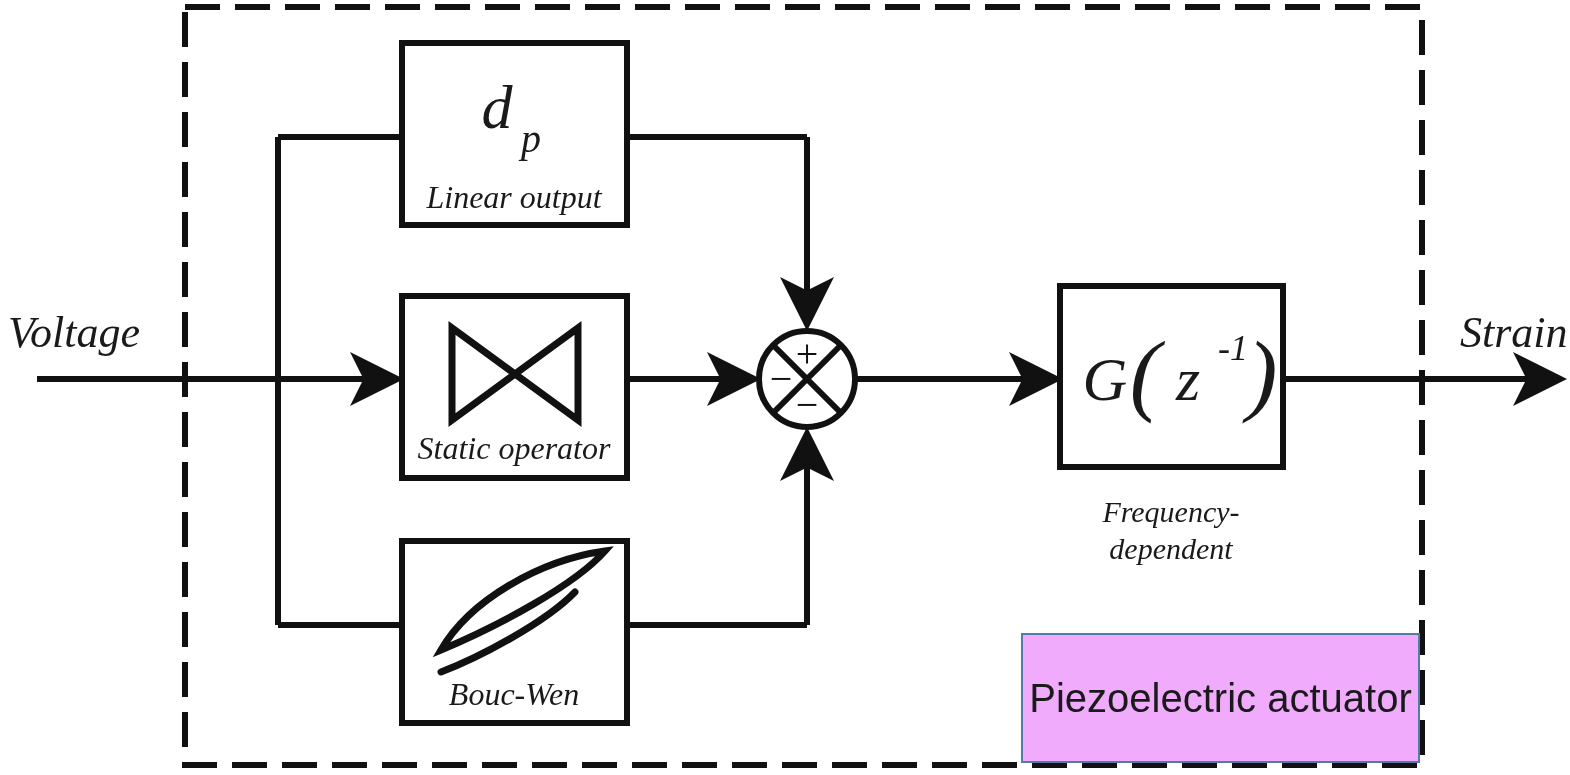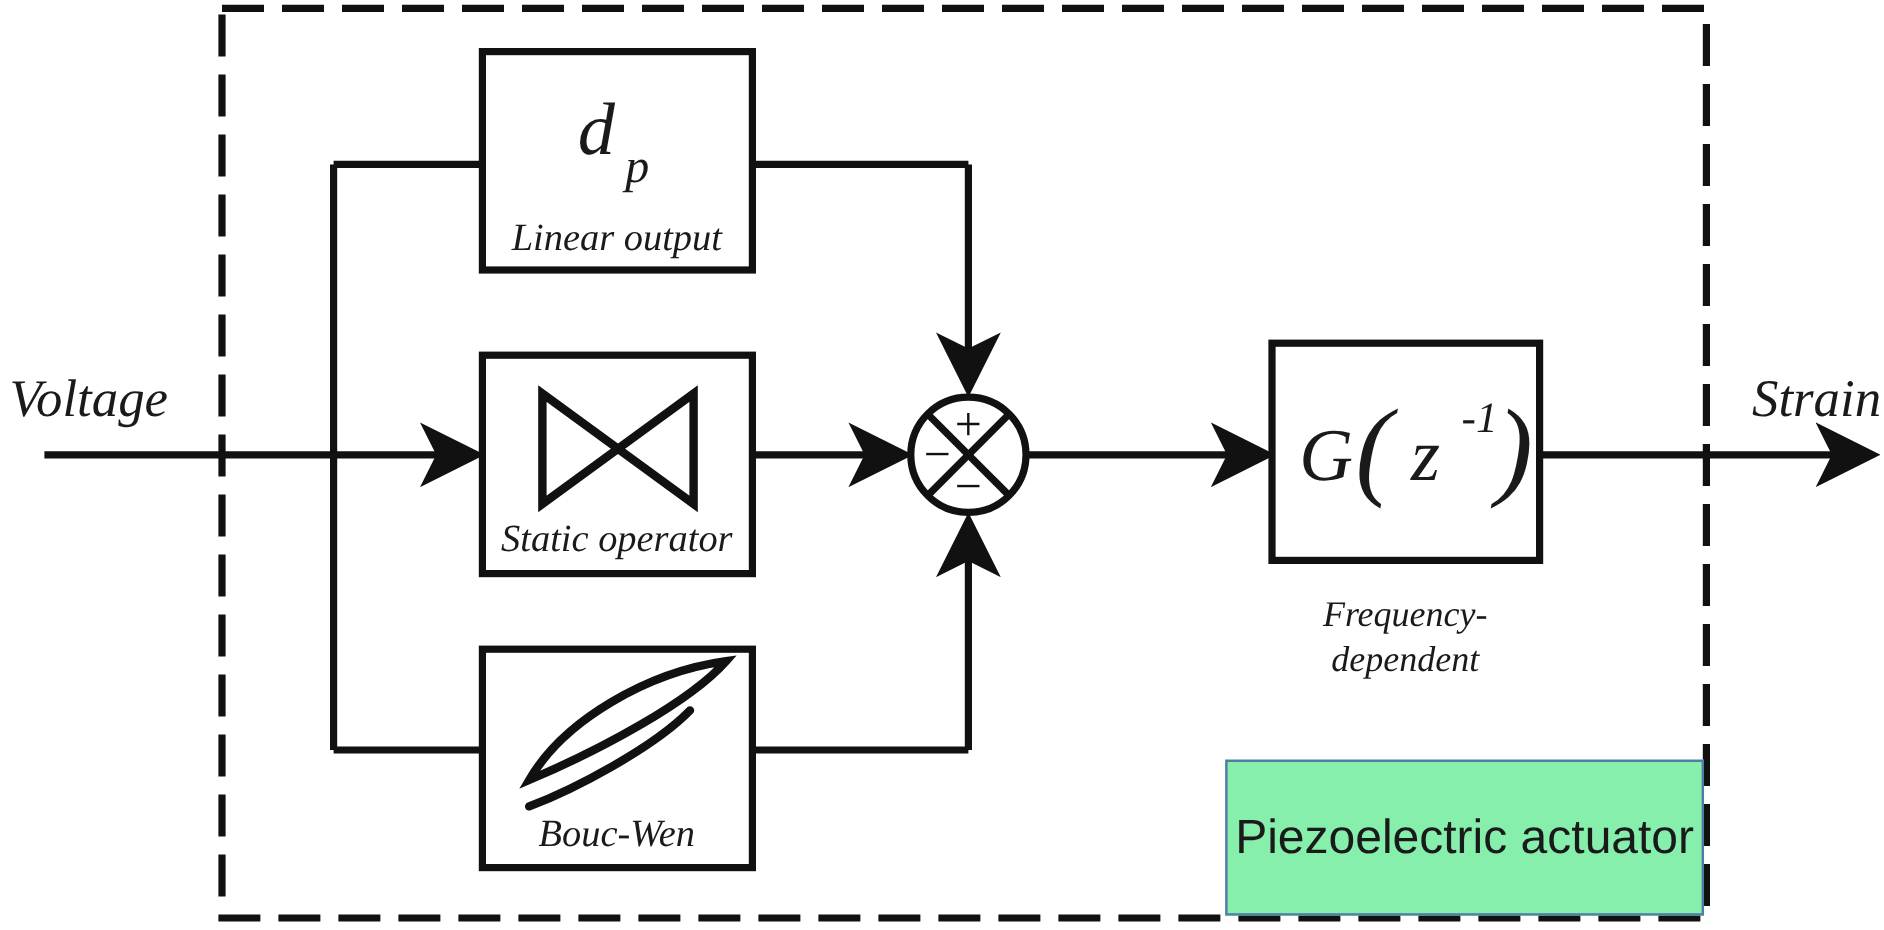--- a/index.html
+++ b/index.html
@@ -54,21 +54,21 @@
     font-style: normal;
     font-size: 40px;
     fill: #111111;
   }
   .legend-box {
     position: absolute;
     left: 1021px;
     top: 633px;
     width: 399px;
     height: 130px;
-    background: #86efac;
+    background: #f0abfc;
     border: 2px solid #537ba7;
     box-sizing: border-box;
     display: flex;
     align-items: center;
     justify-content: center;
   }
   .legend-label {
     font-family: "Liberation Sans", sans-serif;
     font-size: 40px;
     color: #1a1a1a;

